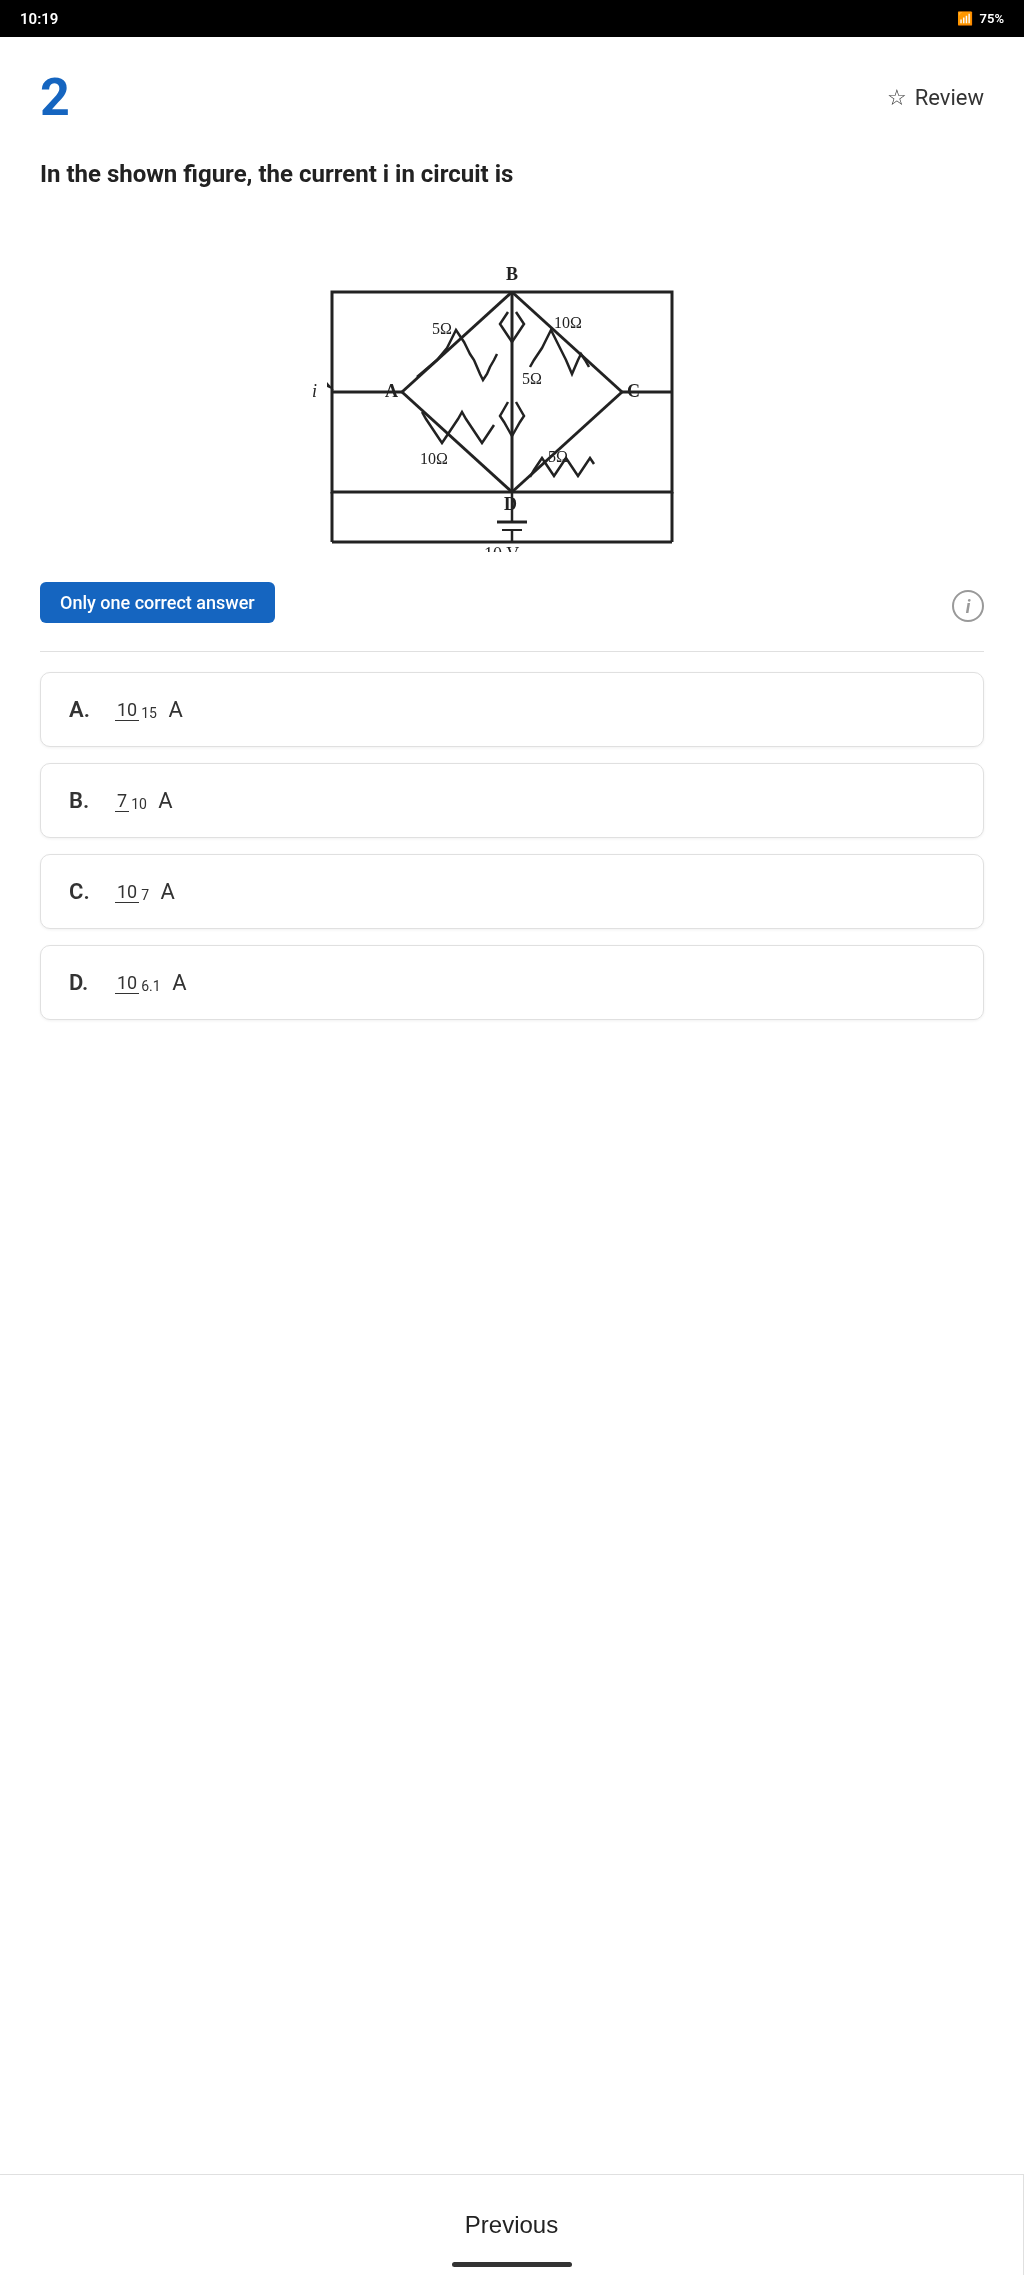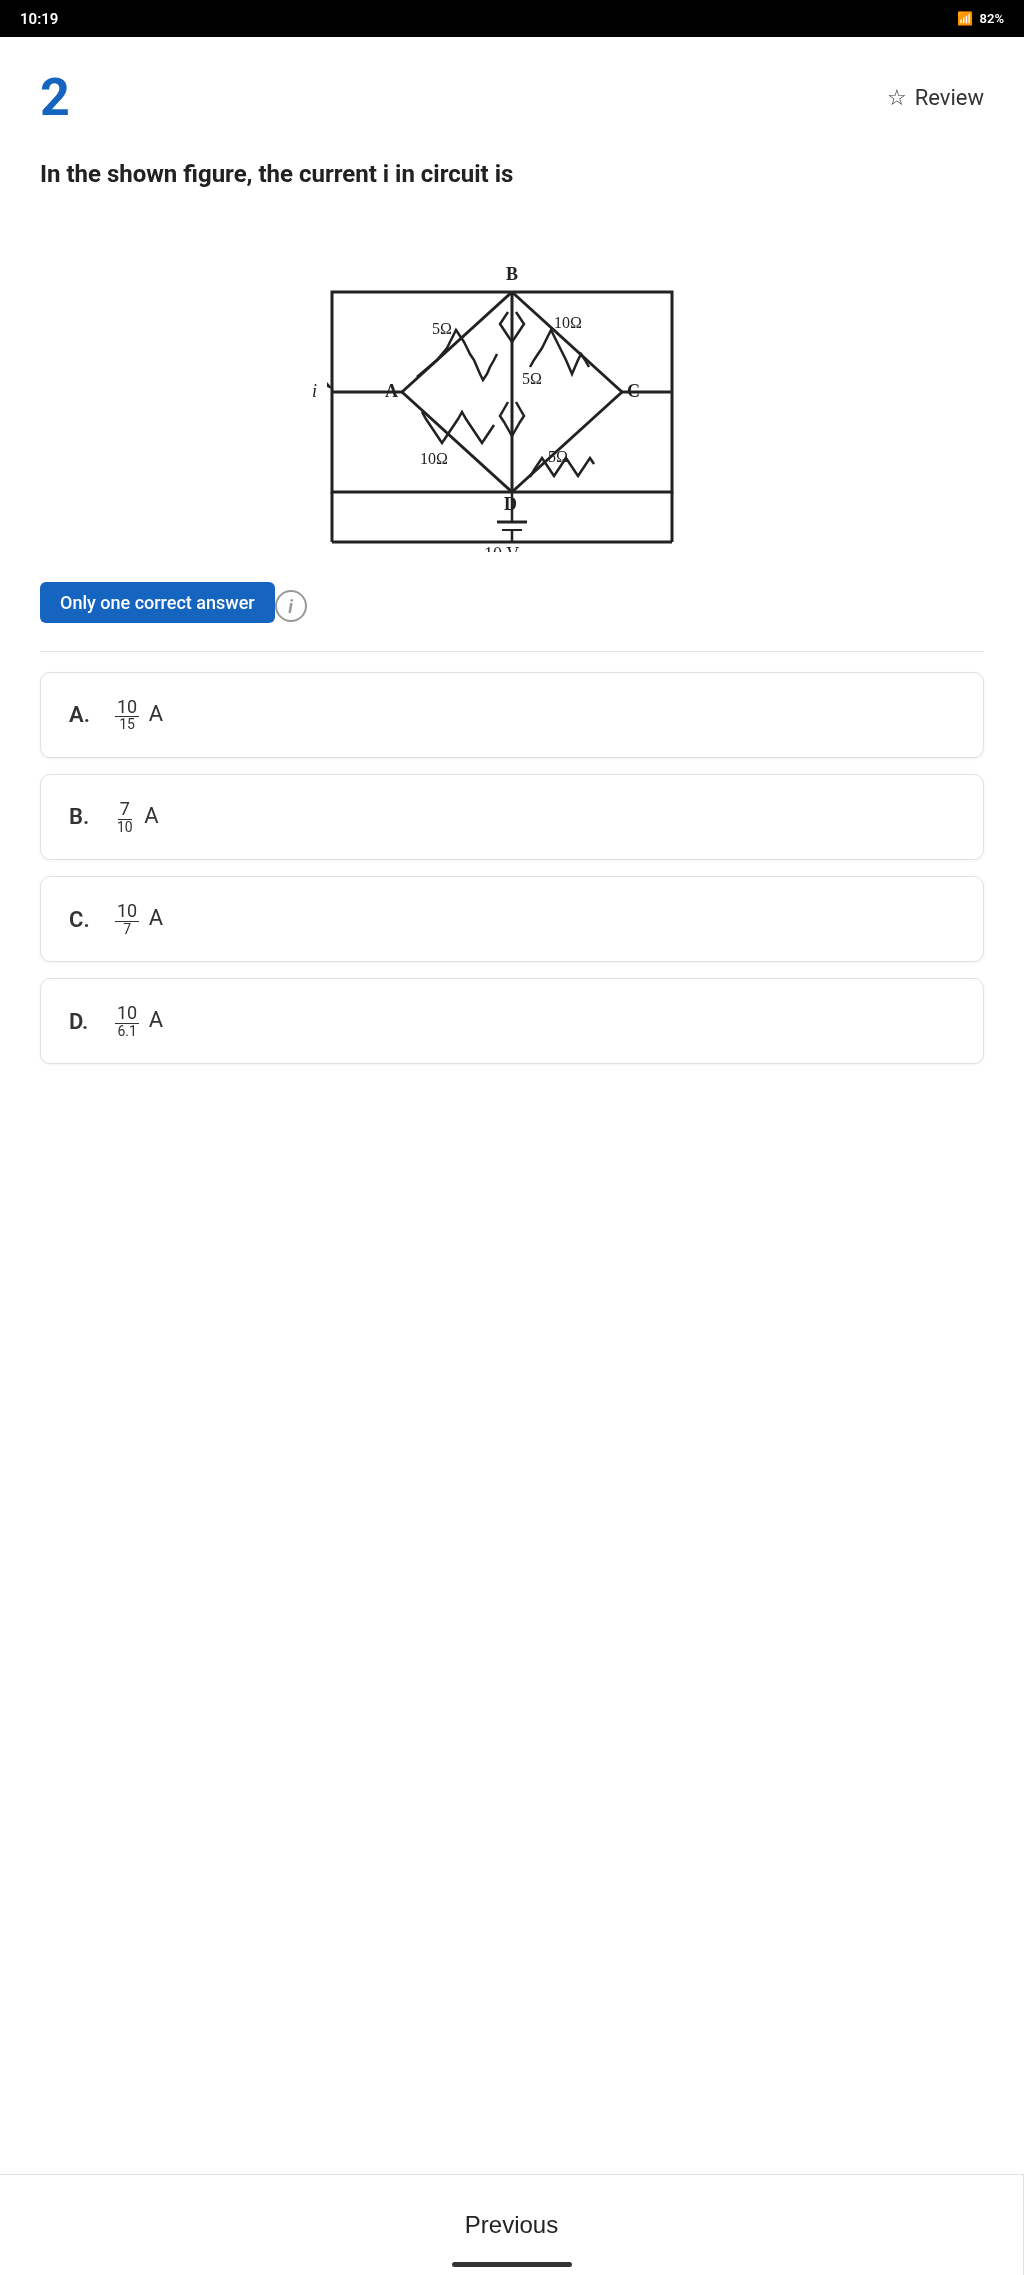--- a/index.html
+++ b/index.html
@@ -71,21 +71,21 @@
       background: #1565C0;
       color: #fff;
       padding: 10px 20px;
       border-radius: 6px;
       font-size: 18px;
       font-weight: 500;
       margin-bottom: 8px;
     }
     .info-row {
       display: flex;
-      justify-content: flex-start;
+      justify-content: space-between;
       align-items: center;
       margin-bottom: 20px;
     }
     .info-icon {
       width: 32px;
       height: 32px;
       border: 2px solid #999;
       border-radius: 50%;
       display: flex;
       align-items: center;
@@ -122,22 +122,22 @@
       font-weight: 600;
       color: #333;
       min-width: 30px;
     }
     .option-content {
       font-size: 22px;
       color: #333;
     }
     .fraction {
       display: inline-flex;
-      flex-direction: column;
-      align-items: center;
+      flex-direction: row;
+      align-items: flex-end;
       vertical-align: middle;
       margin-right: 4px;
     }
     .fraction-num {
       font-size: 18px;
       line-height: 1.1;
       border-bottom: 1.5px solid #333;
       padding: 0 2px;
     }
     .fraction-den {
@@ -179,21 +179,21 @@
     }
     
   </style>
 </head>
 <body>
 
 <div class="status-bar">
   <span>10:19</span>
   <div class="status-right">
     <span>📶</span>
-    <span>82%</span>
+    <span>75%</span>
   </div>
 </div>
 
 <div class="content">
 
   <div class="question-header">
     <span class="question-number">2</span>
     <div class="review-btn">
       <span>☆</span>
       <span>Review</span>

